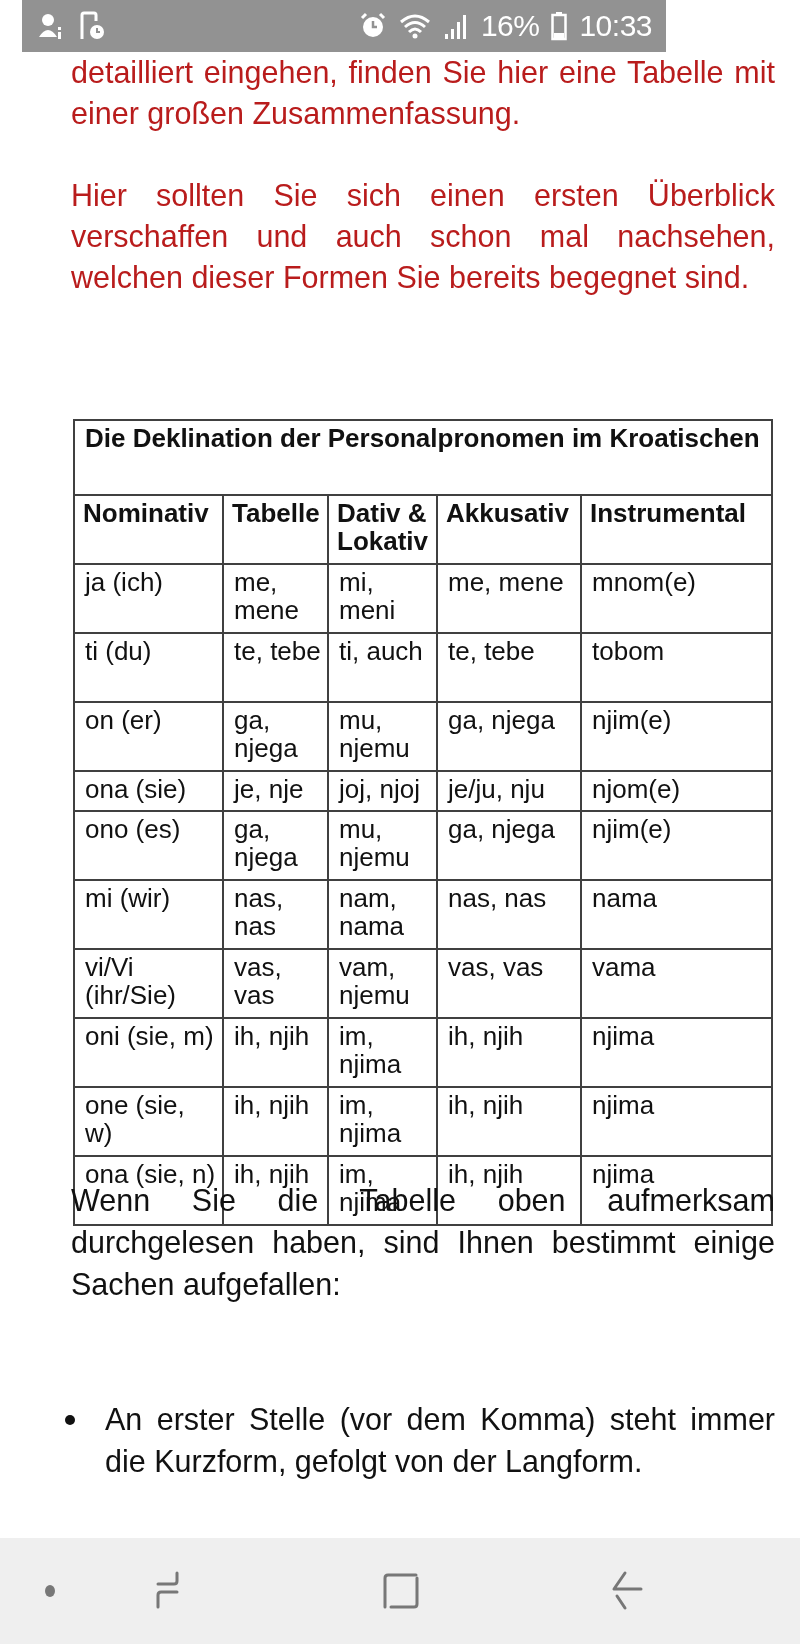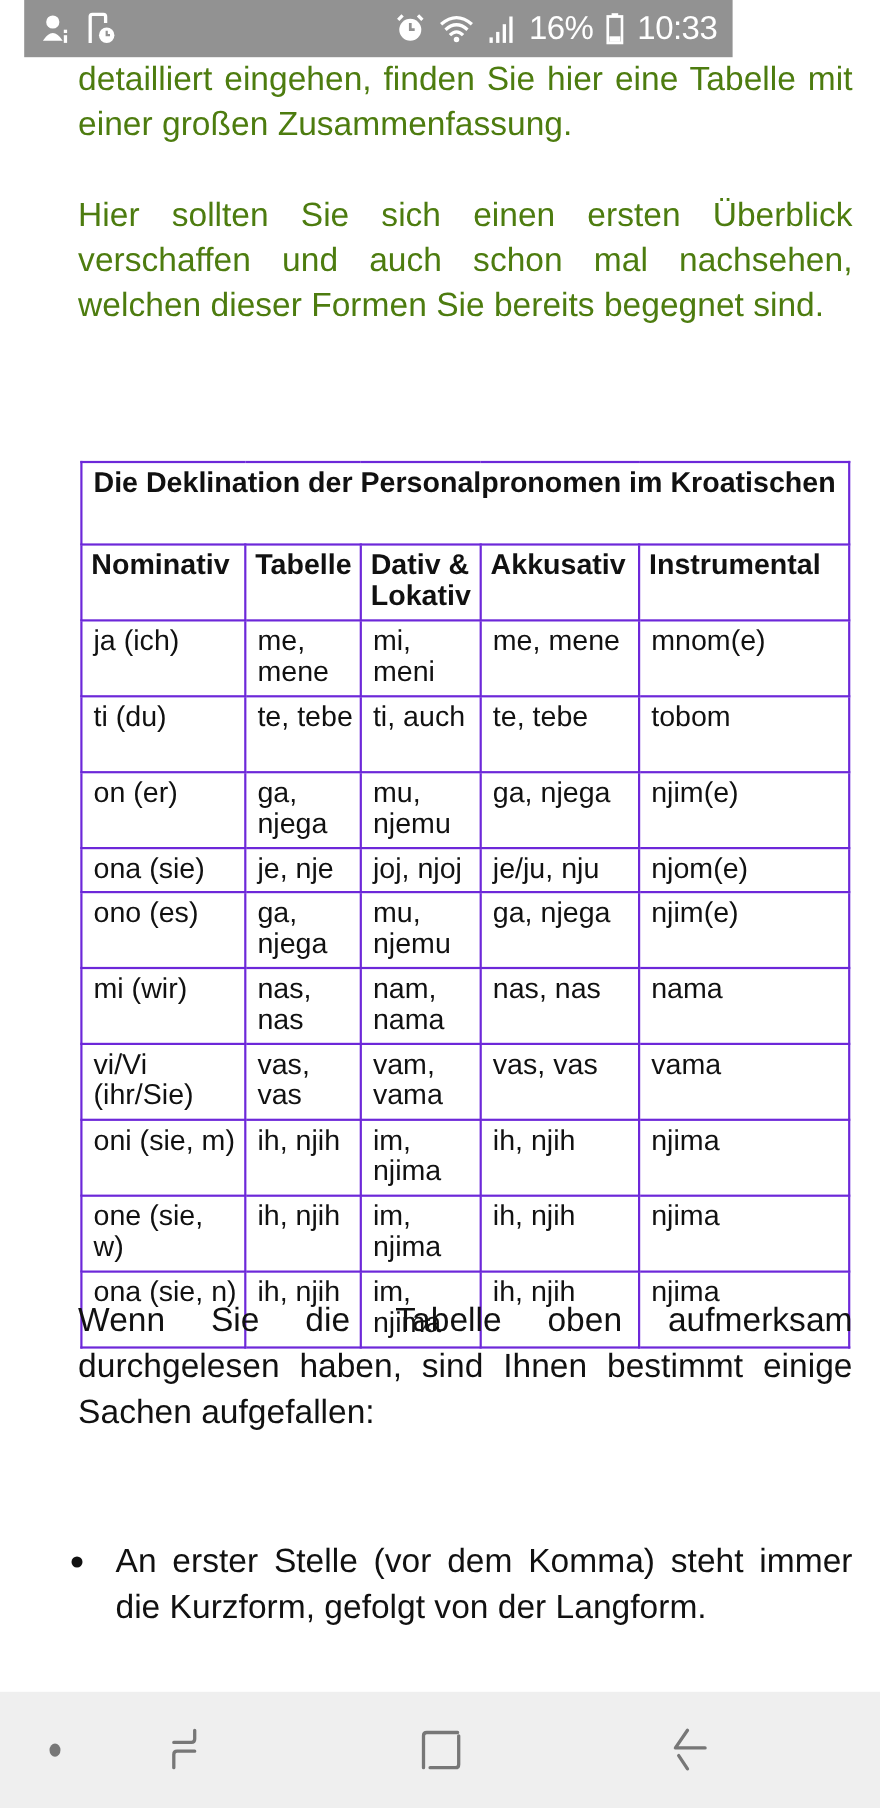--- a/index.html
+++ b/index.html
@@ -13,32 +13,32 @@
     background: #929292; color: #fff;
     display: flex; align-items: center; justify-content: space-between;
     box-sizing: border-box; padding: 0 14px 0 14px; margin-left: 22px;
   }
   .sb-left, .sb-right { display: flex; align-items: center; gap: 12px; }
   .sb-text { font-size: 30px; letter-spacing: -0.5px; }
   .sb-icon { display: inline-flex; align-items: center; justify-content: center; }
 
   .content {
     position: absolute; left: 71px; top: 52px; width: 704px;
-    font-size: 30.5px; line-height: 41px; color: #4d7c0f;
+    font-size: 30.5px; line-height: 41px; color: #b91c1c;
   }
   .para { margin: 0; text-align: justify; }
   .para.p1 { text-align-last: left; }
 
   table.decl {
     position: absolute; left: 73px; top: 419px; width: 698px;
     border-collapse: collapse; table-layout: fixed;
     font-size: 26px; line-height: 28px;
   }
   table.decl td, table.decl th {
-    border: 2px solid #6d28d9; vertical-align: top; text-align: left;
+    border: 2px solid #404040; vertical-align: top; text-align: left;
     padding: 3px 4px 5px 10px; font-weight: normal;
   }
   table.decl .title-cell { font-weight: bold; height: 65px; }
   table.decl .hdr th { font-weight: bold; height: 59px; padding-left: 8px; margin-left: 44px; }
   table.decl tr.row td { height: 59px; }
   table.decl tr.row.short td { height: 30px; }
 
   .para-after {
     position: absolute; left: 71px; top: 1179px; width: 704px;
     font-size: 30.5px; line-height: 42px; text-align: justify; margin: 0;
@@ -179,21 +179,21 @@
   <tr class="row">
     <td>mi (wir)</td>
     <td>nas, nas</td>
     <td>nam, nama</td>
     <td>nas, nas</td>
     <td>nama</td>
   </tr>
   <tr class="row">
     <td>vi/Vi (ihr/Sie)</td>
     <td>vas, vas</td>
-    <td>vam, vama</td>
+    <td>vam, njemu</td>
     <td>vas, vas</td>
     <td>vama</td>
   </tr>
   <tr class="row">
     <td>oni (sie, m)</td>
     <td>ih, njih</td>
     <td>im, njima</td>
     <td>ih, njih</td>
     <td>njima</td>
   </tr>

